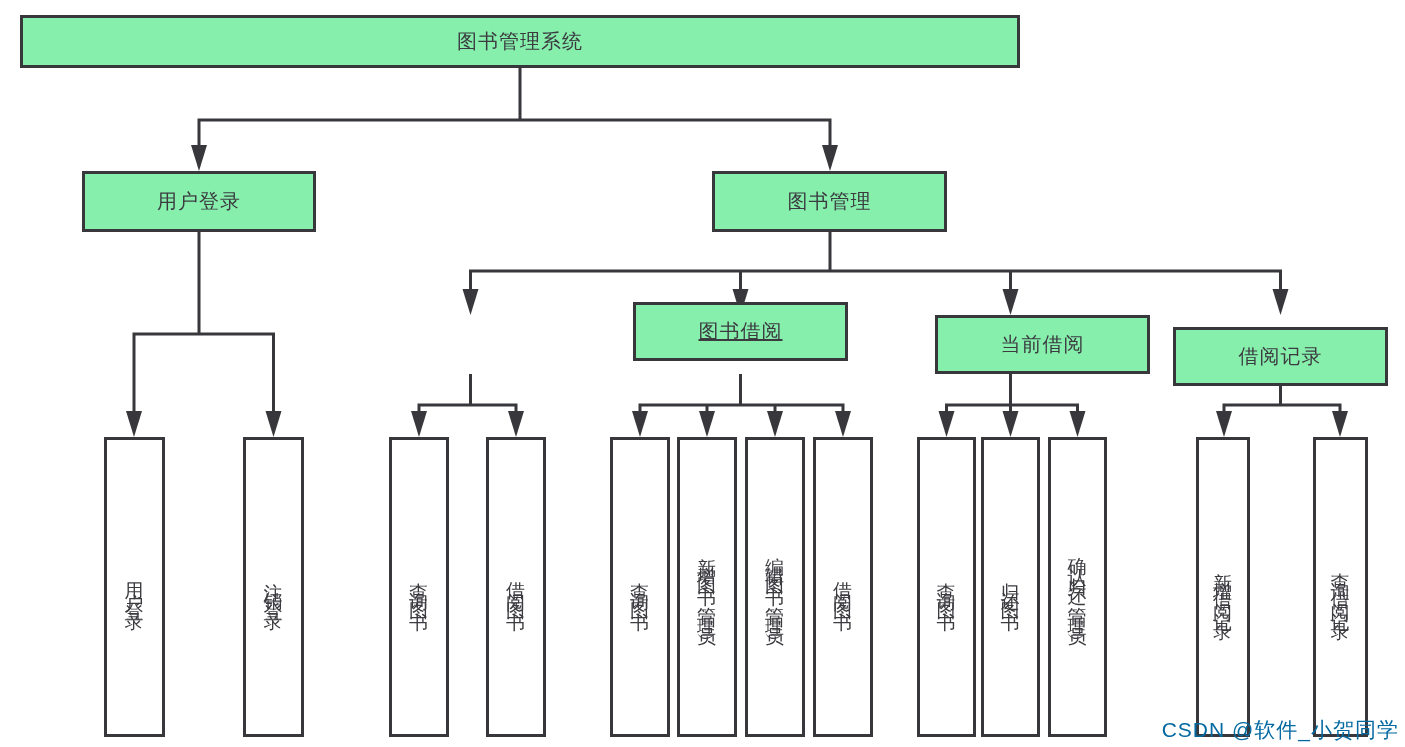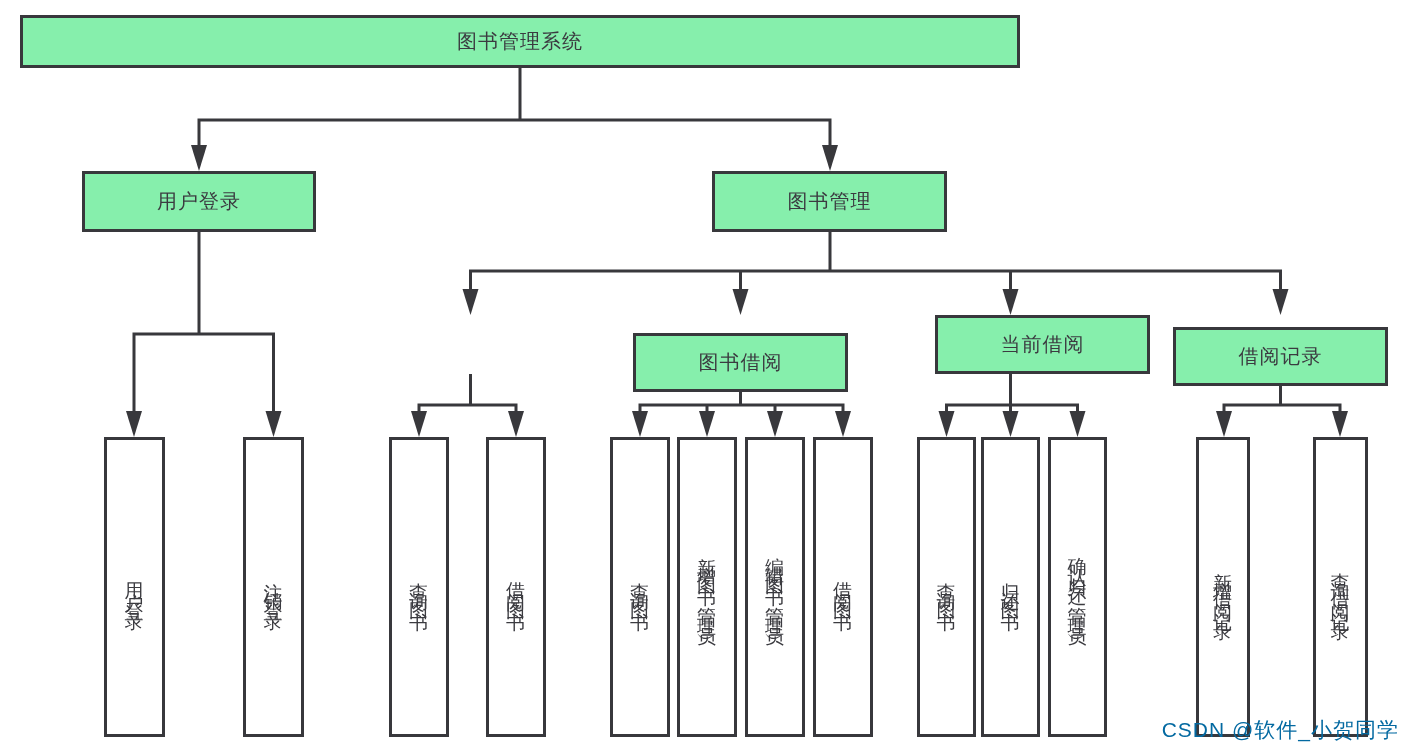--- a/index.html
+++ b/index.html
@@ -95,21 +95,21 @@
       <polygon points="1216,411 1232,411 1224,437"></polygon>
       <polygon points="1332,411 1348,411 1340,437"></polygon>
     </g>
   </svg>
 
   <div class="node" style="left:20px;top:15px;width:1000px;height:53px;">图书管理系统</div>
 
   <div class="node" style="left:82px;top:171px;width:234px;height:61px;">用户登录</div>
   <div class="node" style="left:712px;top:171px;width:235px;height:61px;">图书管理</div>
 
-  <div class="node" style="left:633px;top:333px;width:215px;height:59px;">图书借阅</div>
+  <div class="node" style="left:633px;top:302px;width:215px;height:59px;text-decoration:underline;">图书借阅</div>
   <div class="node" style="left:935px;top:315px;width:215px;height:59px;">当前借阅</div>
   <div class="node" style="left:1173px;top:327px;width:215px;height:59px;">借阅记录</div>
 
   <div class="leaf" style="left:104px;width:61px;">
     <span class="vtext">用户登录</span>
   </div>
   <div class="leaf" style="left:243px;width:61px;">
     <span class="vtext">注销登录</span>
   </div>
 

